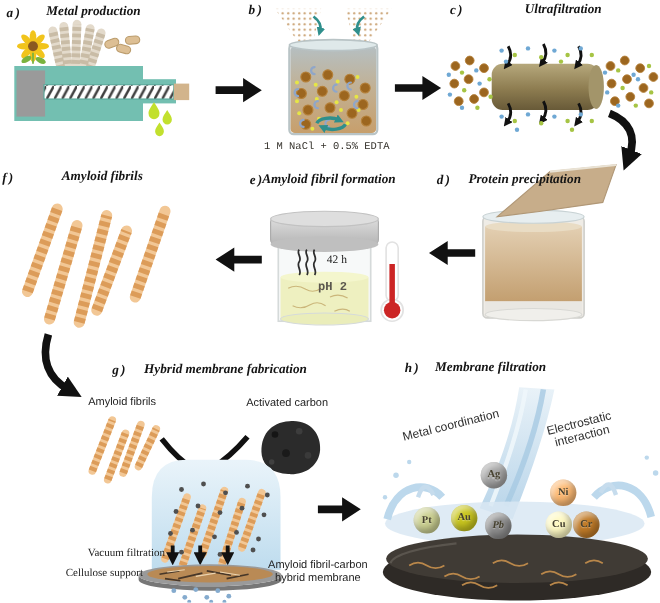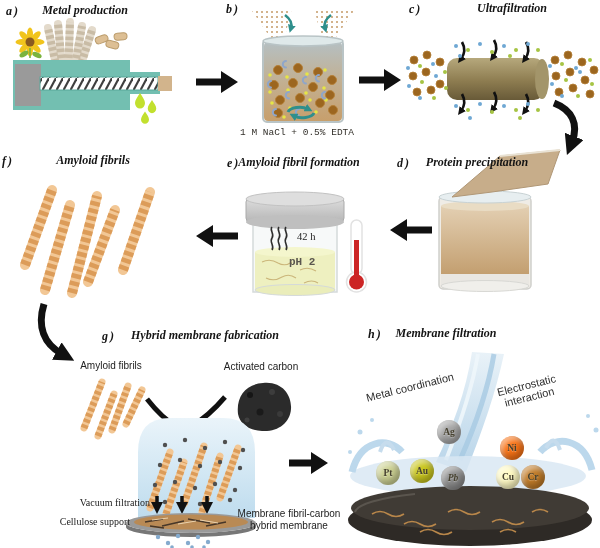--- a/index.html
+++ b/index.html
@@ -484,29 +484,29 @@
 <div class="txt t-title" style="left:376px;top:326px;width:140px">Membrane filtration</div>
 
 <div class="txt t-caption" style="left:240px;top:127px;width:130px">1 M NaCl + 0.5% EDTA</div>
 <div class="txt t-24h" style="left:297px;top:231px">42 h</div>
 <div class="txt t-ph" style="left:289px;top:256px">pH 2</div>
 
 <div class="txt t-sans t-center" style="left:58px;top:360px;width:106px">Amyloid fibrils</div>
 <div class="txt t-sans t-center" style="left:208px;top:361px;width:106px">Activated carbon</div>
 <div class="txt t-sans t-right" style="left:46px;top:497px;width:104px">Vacuum filtration</div>
 <div class="txt t-sans t-right" style="left:26px;top:516px;width:104px">Cellulose support</div>
-<div class="txt t-sans t-center" style="left:230px;top:508px;width:118px">Membrane fibril-carbon hybrid membrane</div>
+<div class="txt t-sans t-center" style="left:230px;top:508px;width:118px">Amyloid fibril-carbon hybrid membrane</div>
 
 <div class="txt t-mech" style="left:362px;top:381px;width:96px">Metal coordination</div>
 <div class="txt t-mech" style="left:478px;top:379px;width:100px">Electrostatic interaction</div>
 
 <div class="ball" style="left: 393px; top: 420px; background-color: rgb(166, 166, 166); margin-left: 44px;">
       <span>Ag</span>
     </div>
-<div class="ball" style="left: 500px; top: 436px; background-color: #f97316;">
+<div class="ball" style="left: 500px; top: 436px; background-color: #fdba74;">
       <span>Ni</span>
     </div>
 <div class="ball" style="left: 376px; top: 461px; background-color: rgb(204, 209, 147);">
       <span>Pt</span>
     </div>
 <div class="ball" style="left: 410px; top: 459px; background-color: rgb(201, 198, 31);">
       <span>Au</span>
     </div>
 <div class="ball" style="left: 441px; top: 466px; background-color: rgb(141, 141, 141); font-style: italic;">
       <span>Pb</span>

